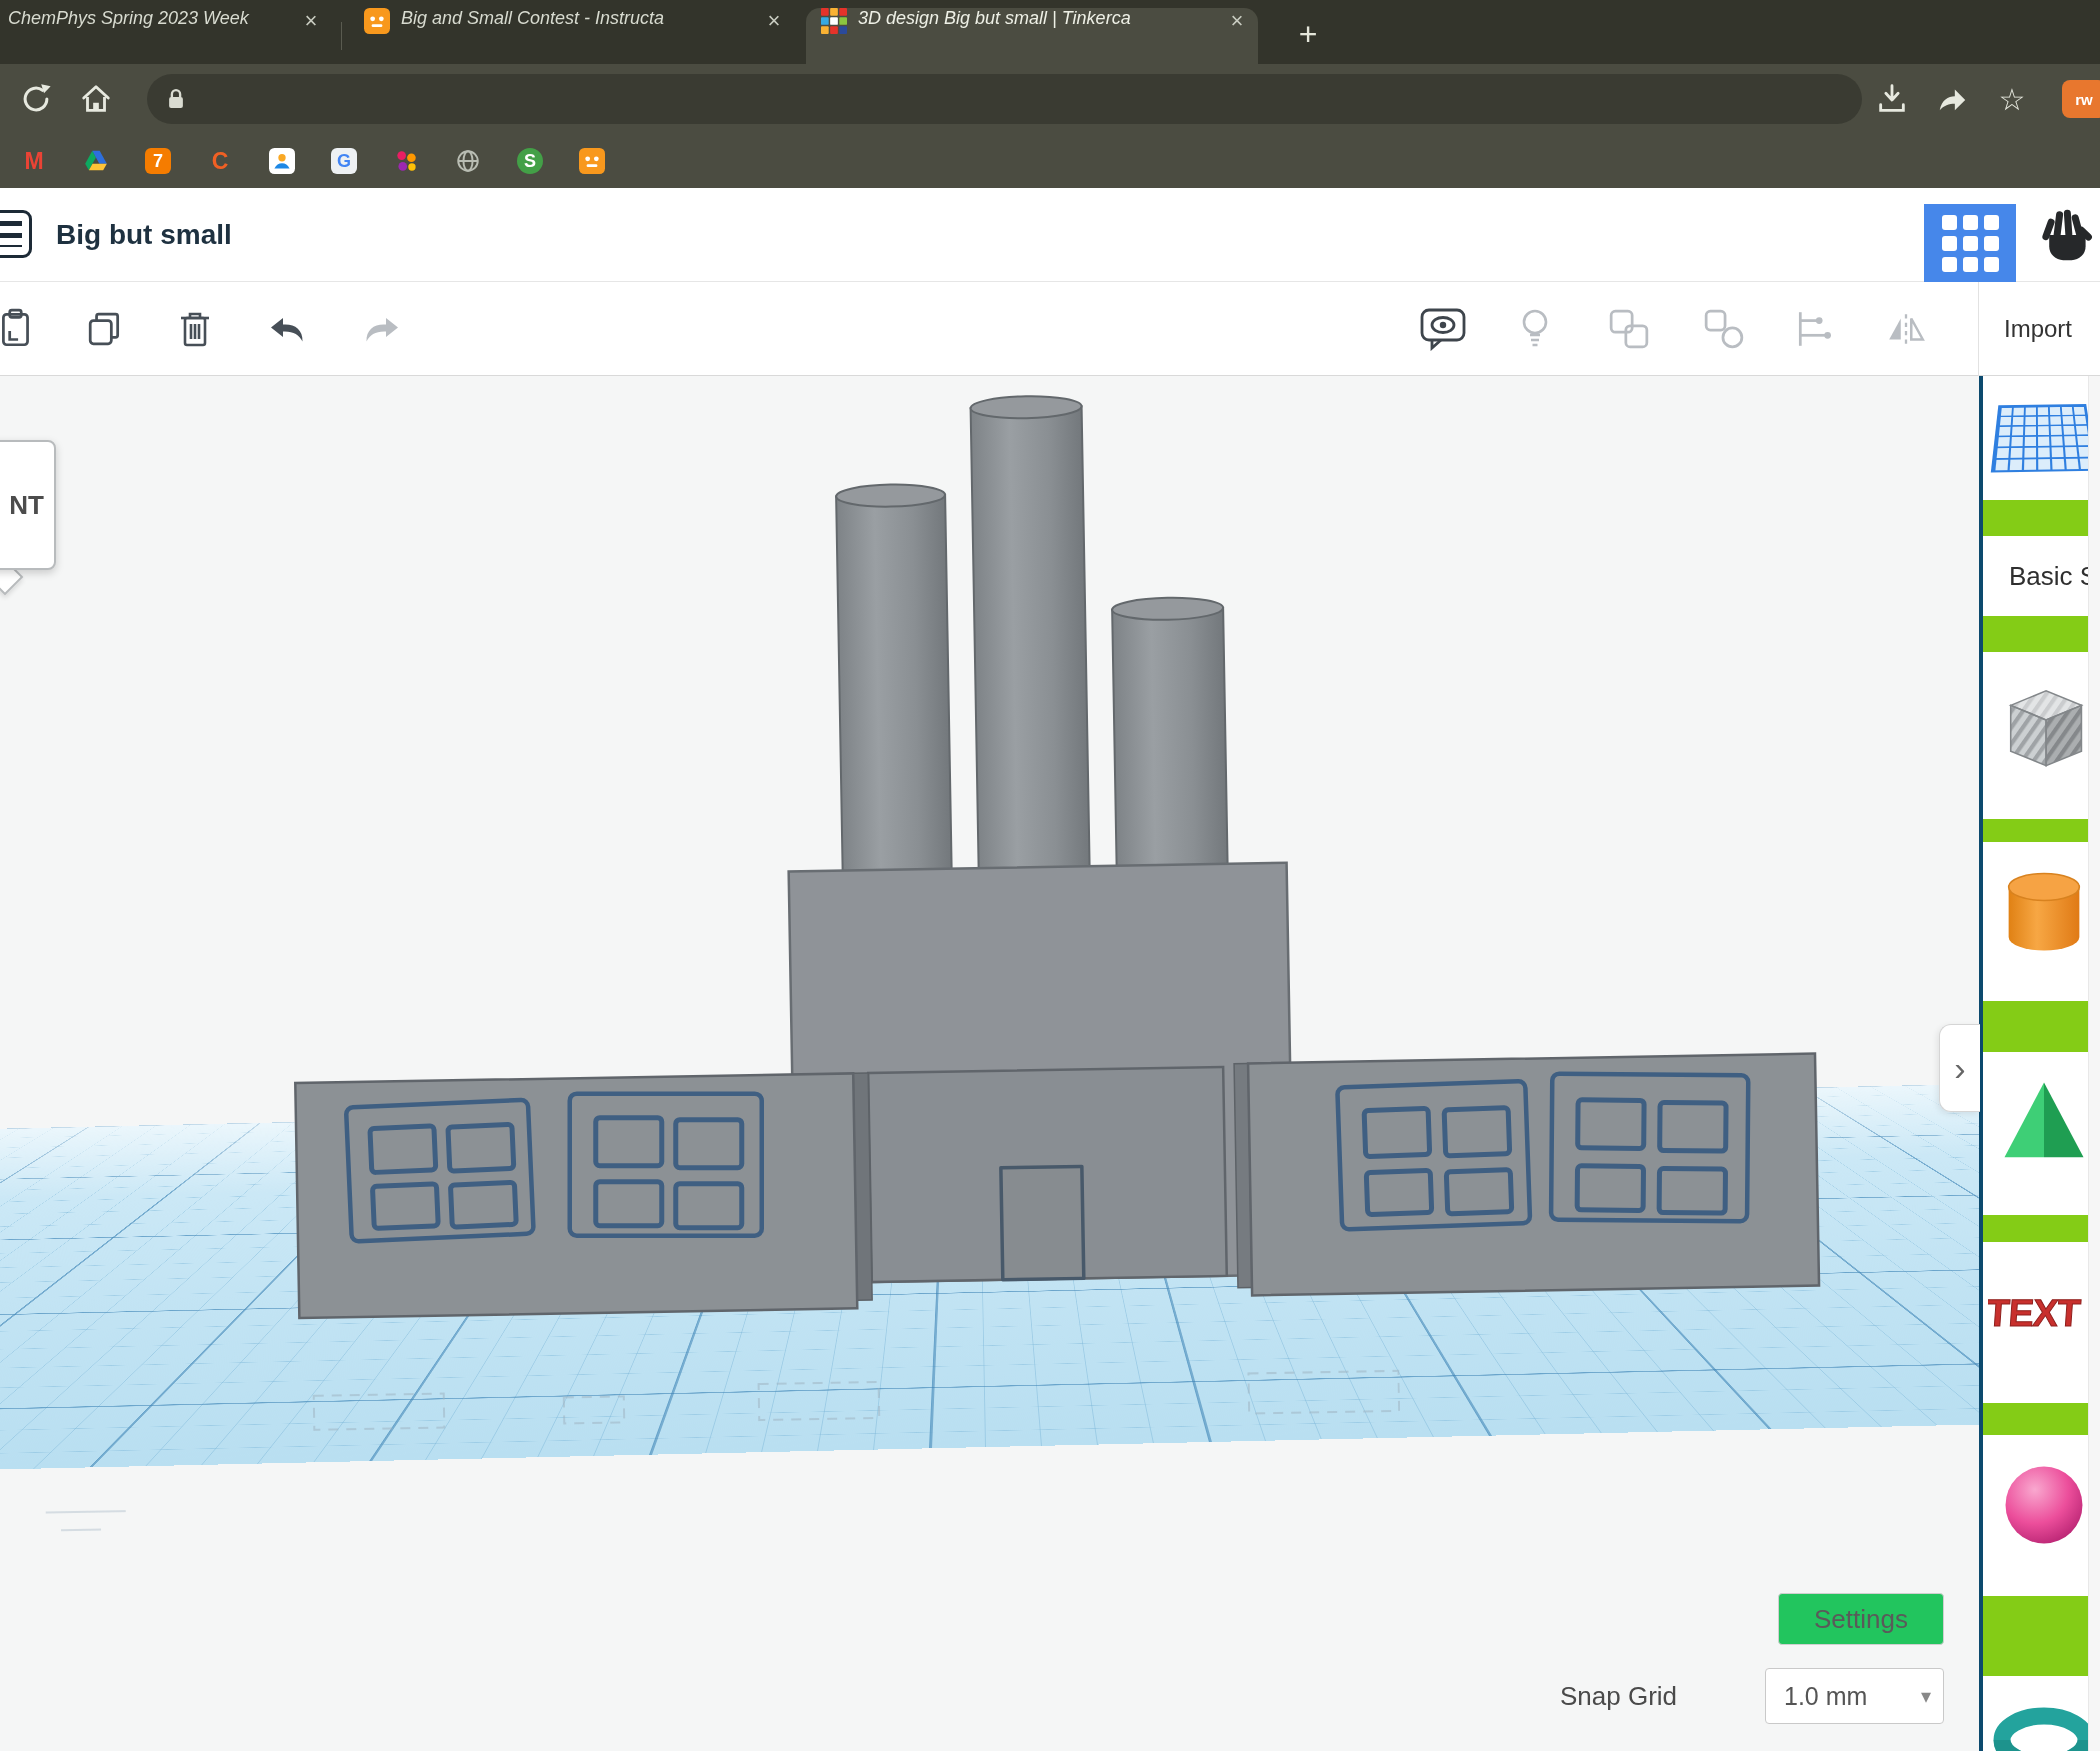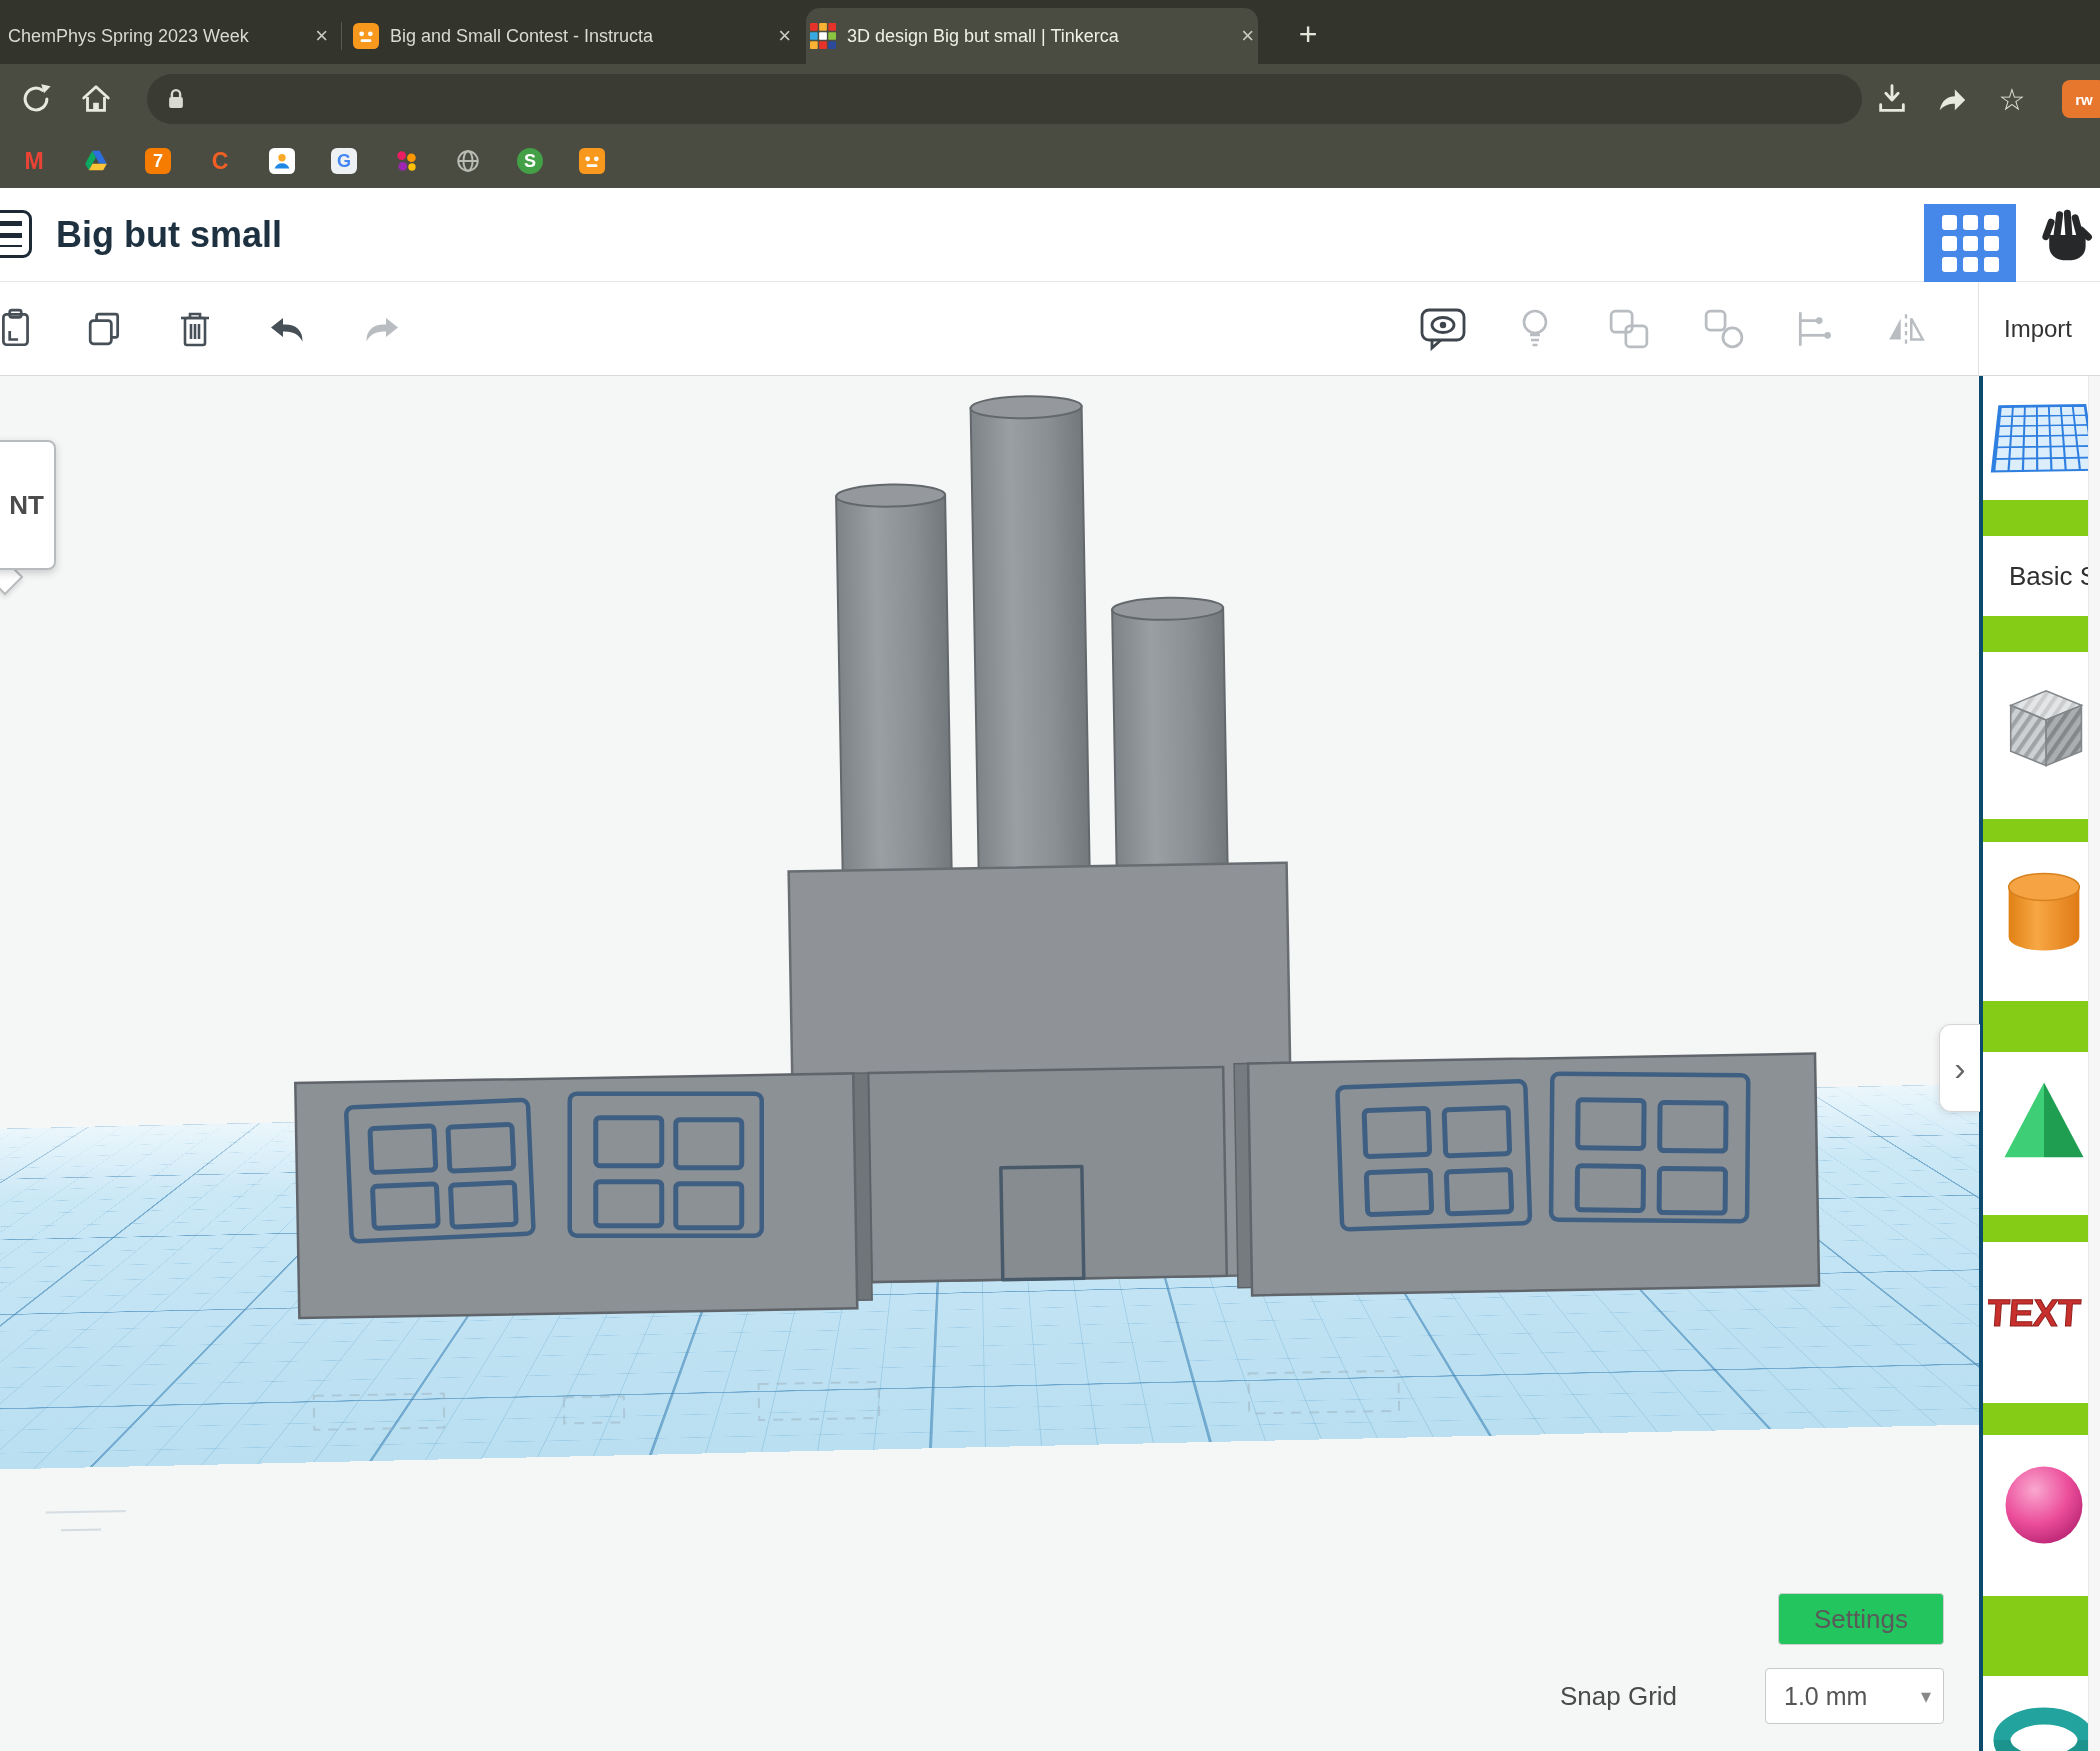--- a/index.html
+++ b/index.html
@@ -1,21 +1,21 @@
 <!DOCTYPE html>
 <html><head>
 <meta charset="utf-8">
 <style>
   * { box-sizing: border-box; margin: 0; padding: 0; }
   html,body { width:2100px; height:1751px; overflow:hidden; }
   #app { position:relative; width:2100px; height:1751px; font-family:"Liberation Sans",sans-serif; background:#fff; }
 
   
   .tabstrip { position:absolute; left:0; top:0; width:2100px; height:64px; background:#33342b; }
-  .tab { position:absolute; top:8px; height:56px; display:flex; align-items:center; padding:0 4px; color:#d8dbd0; font-size:18px; white-space:nowrap; overflow:hidden; }
+  .tab { position:absolute; top:8px; height:56px; display:flex; align-items:flex-start; padding:0 15px; color:#d8dbd0; font-size:18px; white-space:nowrap; overflow:hidden;font-style:italic; }
   .tab.active { background:#4b4c41; border-radius:14px 14px 0 0; color:#eef0e6; }
   .tab-title { overflow:hidden; white-space:nowrap; text-overflow:clip; flex:1 1 auto; }
   .tab-close { flex:0 0 auto; margin-left:12px; font-size:22px; color:#c9ccc1; }
   .tab-sep { position:absolute; left:341px; top:22px; width:1px; height:28px; background:#5a5b50; }
   .fav { flex:0 0 auto; margin-right:11px; }
   .newtab { position:absolute; left:1288px; top:14px; width:40px; height:40px; display:flex; align-items:center; justify-content:center; font-size:32px; color:#e4e6da; }
 
   .navbar { position:absolute; left:0; top:64px; width:2100px; height:70px; background:#4b4c41; }
   .nav-btn { position:absolute; top:15px; width:40px; height:40px; display:flex; align-items:center; justify-content:center; }
   .urlbar { position:absolute; left:147px; top:10px; width:1715px; height:50px; background:#3a3b32; border-radius:25px; display:flex; align-items:center; padding-left:18px; }
@@ -25,21 +25,21 @@
 
   .bookmarks { position:absolute; left:0; top:134px; width:2100px; height:54px; background:#4b4c41; display:flex; align-items:center; gap:34px; padding-left:20px; }
   .bm { width:28px; height:28px; display:flex; align-items:center; justify-content:center; flex:0 0 auto; }
   .bm-letter { font-weight:800; font-size:23px; }
   .bm-sq { width:26px; height:26px; border-radius:6px; display:flex; align-items:center; justify-content:center; font-weight:800; font-size:18px; }
 
   
   .tc-header { position:absolute; left:0; top:188px; width:2100px; height:94px; background:#fff; border-bottom:1px solid #e6e6e6; }
   .tc-logo { position:absolute; left:-16px; top:22px; width:48px; height:48px; background:#fff; border:3px solid #1d2a36; border-radius:9px; padding:8px 7px; }
   .tc-logo .bars { width:100%; height:100%; background:repeating-linear-gradient(to bottom,#1d2a36 0 5px,transparent 5px 12px); }
-  .design-title { position:absolute; left:56px; top:0; height:94px; line-height:94px; font-size:36px; font-weight:bold; color:#1e3140; }
+  .design-title { position:absolute; left:56px; top:0; height:94px; line-height:94px; font-size:28px; font-weight:bold; color:#1e3140; }
   .grid-btn { position:absolute; left:1924px; top:16px; width:92px; height:78px; background:#4687ea; display:flex; align-items:center; justify-content:center; }
   .grid-ico { display:grid; grid-template-columns:repeat(3,15px); grid-auto-rows:15px; gap:6px; }
   .grid-ico div { background:#fff; border-radius:3px; }
   .hand-btn { position:absolute; left:2036px; top:14px; width:60px; height:66px; display:flex; align-items:center; justify-content:center; }
 
   
   .tc-toolbar { position:absolute; left:0; top:282px; width:2100px; height:94px; background:#fff; border-bottom:1px solid #d9d9d9; }
   .tb-btn { position:absolute; top:24px; width:46px; height:46px; display:flex; align-items:center; justify-content:center; color:#474f57; }
   .tb-btn.dim { color:#b9bdc2; }
   .tb-divider { position:absolute; left:1978px; top:0; width:1px; height:94px; background:#e2e2e2; }

